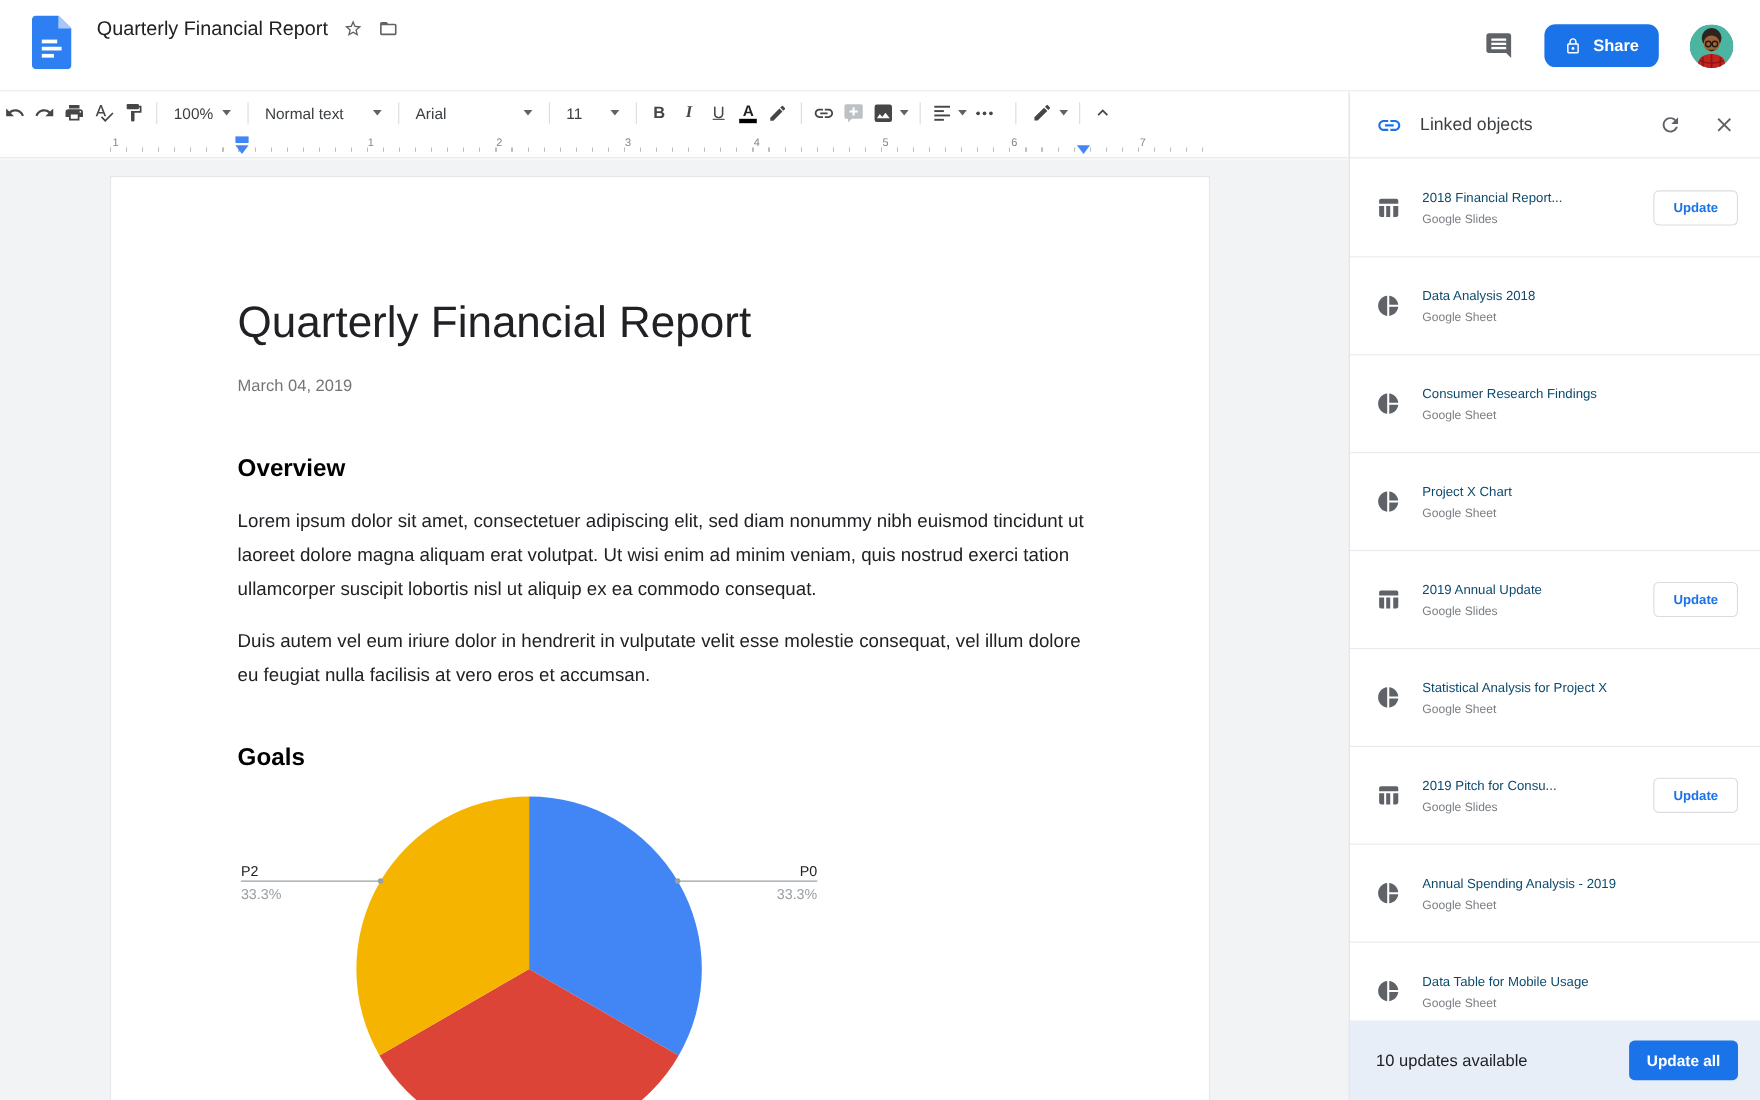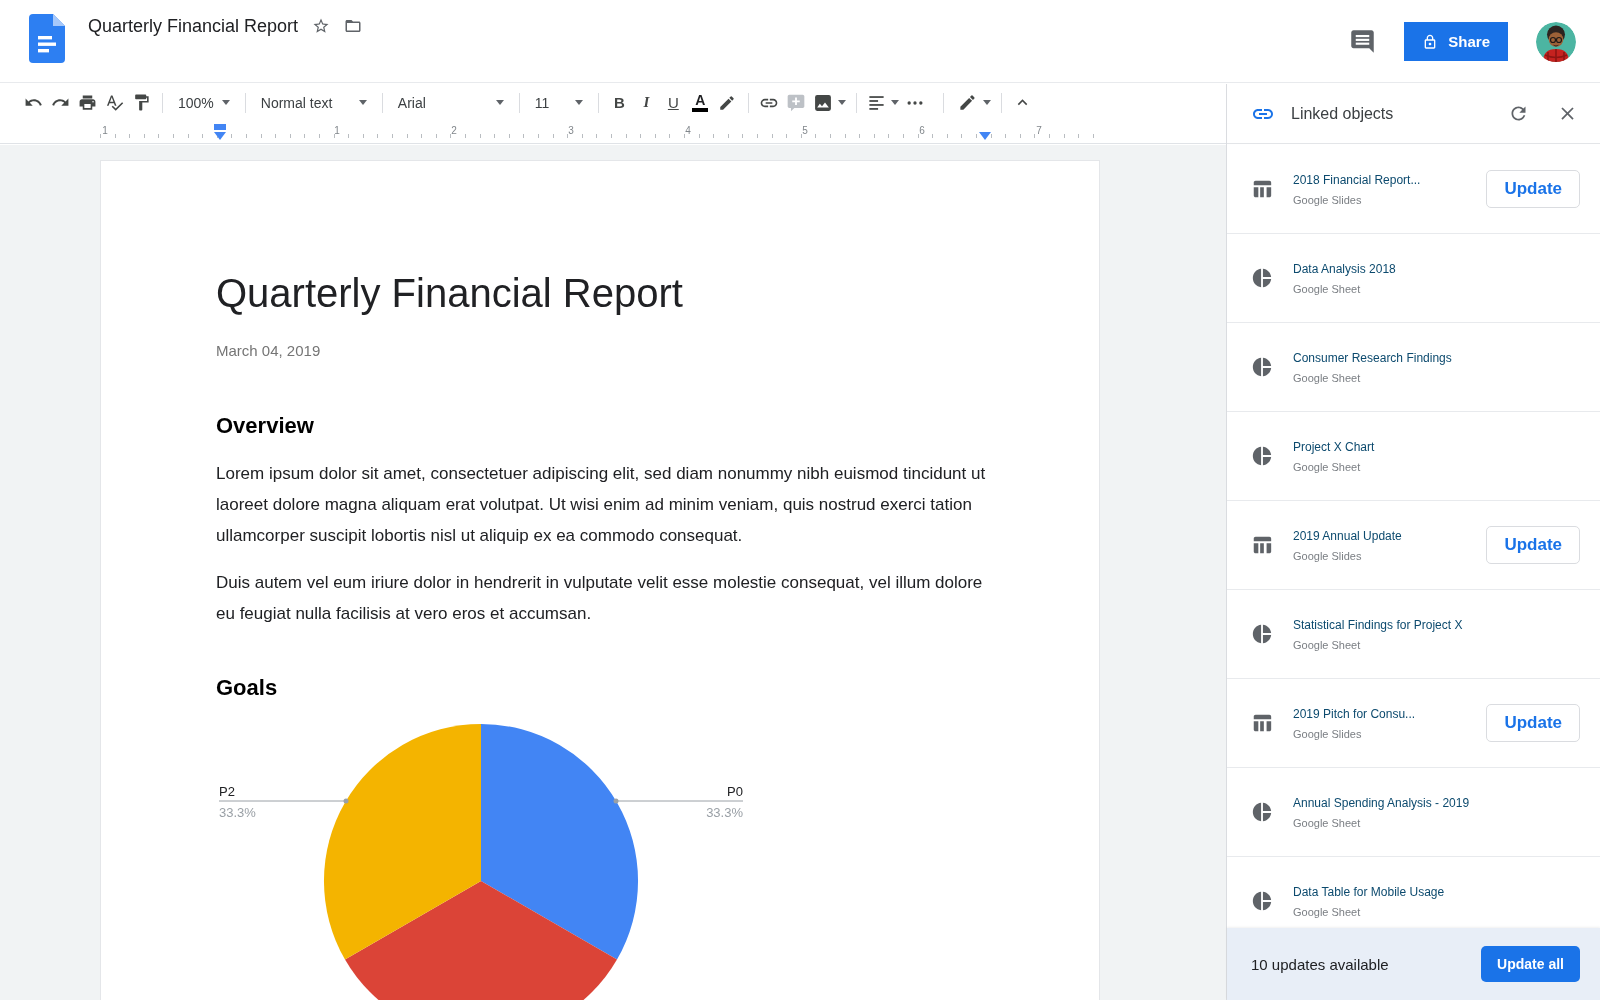--- a/index.html
+++ b/index.html
@@ -11,27 +11,27 @@
                 border-bottom:1px solid #e8eaed; z-index:5; }
   .docs-logo { position:absolute; left:29px; top:14px; width:36px; height:49px; }
   .title-area { position:absolute; left:88px; top:13px; }
   .title-row { display:flex; align-items:center; gap:14px; height:26px; }
   .doc-title { font-size:18px; color:#202124; white-space:nowrap; }
   .title-row svg { flex:0 0 auto; }
   .menu-row { display:flex; margin-left:-8px; margin-top:4px; }
   .menu-item { font-size:15px; color:#202124; padding:2px 8px; border-radius:4px; cursor:pointer; }
   .header-right { position:absolute; right:24px; top:0; height:83px; display:flex; align-items:center; gap:28px; }
   .share-btn { display:flex; align-items:center; gap:10px; background:#1a73e8; color:#fff;
-               border:none; border-radius:0; height:39px; padding:0 18px; font-size:15px;
+               border:none; border-radius:10px; height:39px; padding:0 18px; font-size:15px;
                font-weight:600; font-family:inherit; cursor:pointer; }
   .avatar { width:40px; height:40px; border-radius:50%; overflow:hidden; cursor:pointer; }
 
   
   .toolbar { position:absolute; top:84px; left:0; width:1226px; height:37px; background:#fff;
-             display:flex; align-items:center; padding-left:20px; }
+             display:flex; align-items:center; }
   .tb-btn { height:27px; min-width:27px; display:flex; align-items:center; justify-content:center;
             border-radius:3px; cursor:pointer; color:#444746; padding:0 3px; }
   .tb-sep { width:1px; height:20px; background:#dadce0; margin:0 7px; flex:0 0 auto; }
   .tb-select { display:flex; align-items:center; gap:8px; height:27px; padding:0 8px;
                border-radius:3px; cursor:pointer; }
   .tb-select .lbl { font-size:14px; color:#3c4043; white-space:nowrap; }
   .caret-down { width:0; height:0; border-left:4px solid transparent; border-right:4px solid transparent;
                 border-top:5px solid #5f6368; }
   .tb-text { font-size:15px; color:#444746; }
   .bold-t { font-weight:bold; } .italic-t { font-style:italic; font-family:"Liberation Serif",serif; font-weight:bold; }
@@ -68,21 +68,21 @@
   .sb-title { flex:1; font-size:16px; color:#3c4043; margin-left:16px; }
   .sb-hicon { cursor:pointer; display:flex; align-items:center; }
   .sb-list { position:absolute; top:61px; left:0; right:0; bottom:0; overflow:hidden; }
   .sb-item { height:89px; display:flex; align-items:center; padding:0 20px 0 24px;
              border-bottom:1px solid #e8eaed; cursor:pointer; }
   .sb-item-icon { width:22px; margin-right:20px; flex:0 0 auto; display:flex; }
   .sb-item-text { flex:1; min-width:0; }
   .sb-item-title { font-size:12px; color:#0c4a6e; white-space:nowrap; overflow:hidden; }
   .sb-item-sub { font-size:11px; color:#7a7e83; margin-top:7px; }
   .update-btn { background:#fff; border:1px solid #dadce0; border-radius:5px; color:#1a73e8;
-                font-size:17px; font-weight:600; font-family:inherit; padding:8px 17px; cursor:pointer; }
+                font-size:12px; font-weight:600; font-family:inherit; padding:8px 17px; cursor:pointer; }
   .sb-footer { position:absolute; left:0; right:0; bottom:0; height:72px; background:#e8eef7;
                display:flex; align-items:center; padding:0 20px 0 24px; box-shadow:0 -1px 2px rgba(0,0,0,.06); }
   .sb-footer-status { flex:1; font-size:15px; color:#202124; }
   .update-all-btn { background:#1a73e8; border:none; border-radius:5px; color:#fff; font-size:14px;
                     font-weight:600; font-family:inherit; padding:10px 16px; cursor:pointer; }
 </style>
 </head>
 <body>
 
 <div class="app-header">
@@ -377,21 +377,21 @@
       <button class="update-btn">Update</button>
     </div>
 
     <div class="sb-item">
       <span class="sb-item-icon">
           <svg width="22" height="22" viewBox="0 0 24 24" fill="#5f6368">
             <path d="M11 2v20c-5.07-.5-9-4.79-9-10s3.93-9.5 9-10zm2.03 0v8.99H22c-.47-4.74-4.24-8.52-8.97-8.99zm0 11.01V22c4.74-.47 8.5-4.25 8.97-8.99h-8.97z"></path>
           </svg>
         </span>
       <span class="sb-item-text">
-        <div class="sb-item-title">Statistical Findings for Project X</div>
+        <div class="sb-item-title">Statistical Analysis for Project X</div>
         <div class="sb-item-sub">Google Sheet</div>
       </span>
     </div>
 
     <div class="sb-item">
       <span class="sb-item-icon">
           <svg width="22" height="22" viewBox="0 0 24 24" fill="#5f6368">
             <path d="M20 3H5c-1.1 0-2 .9-2 2v3h19V5c0-1.1-.9-2-2-2zM3 19c0 1.1.9 2 2 2h3V10H3v9zm7 2h4V10h-4v11zm7 0h3c1.1 0 2-.9 2-2v-9h-5v11z"></path>
           </svg>
         </span>

